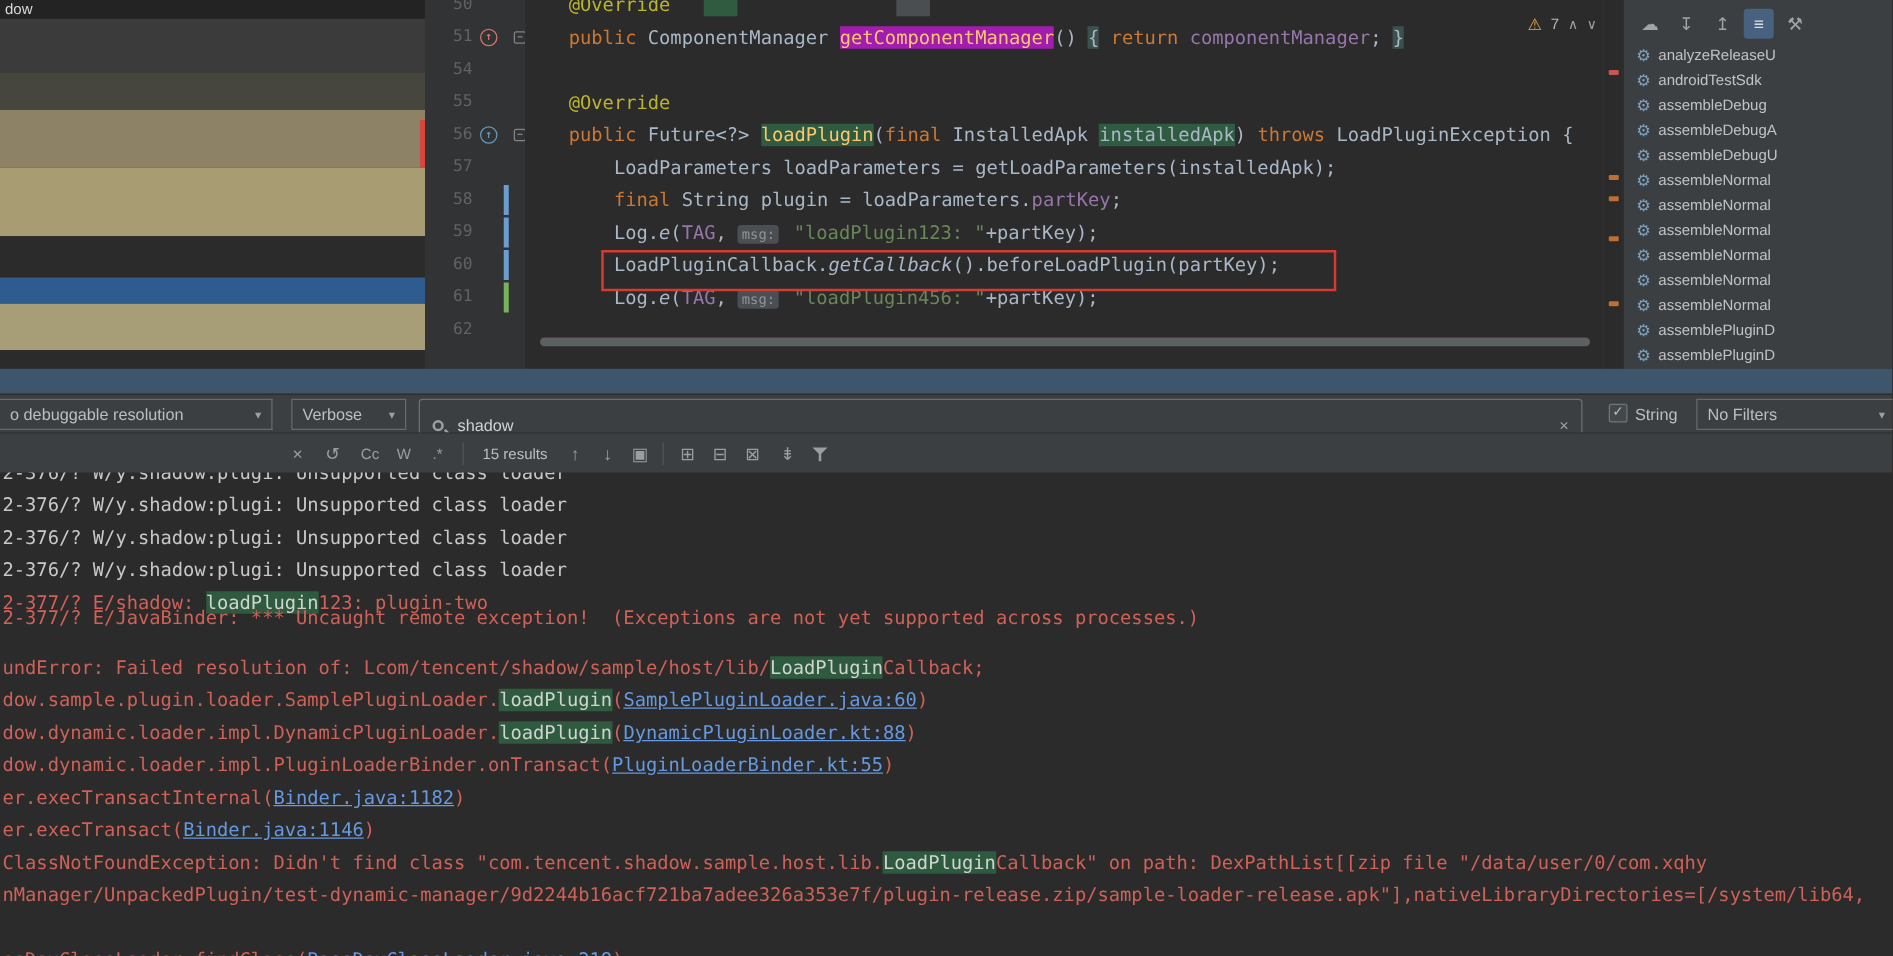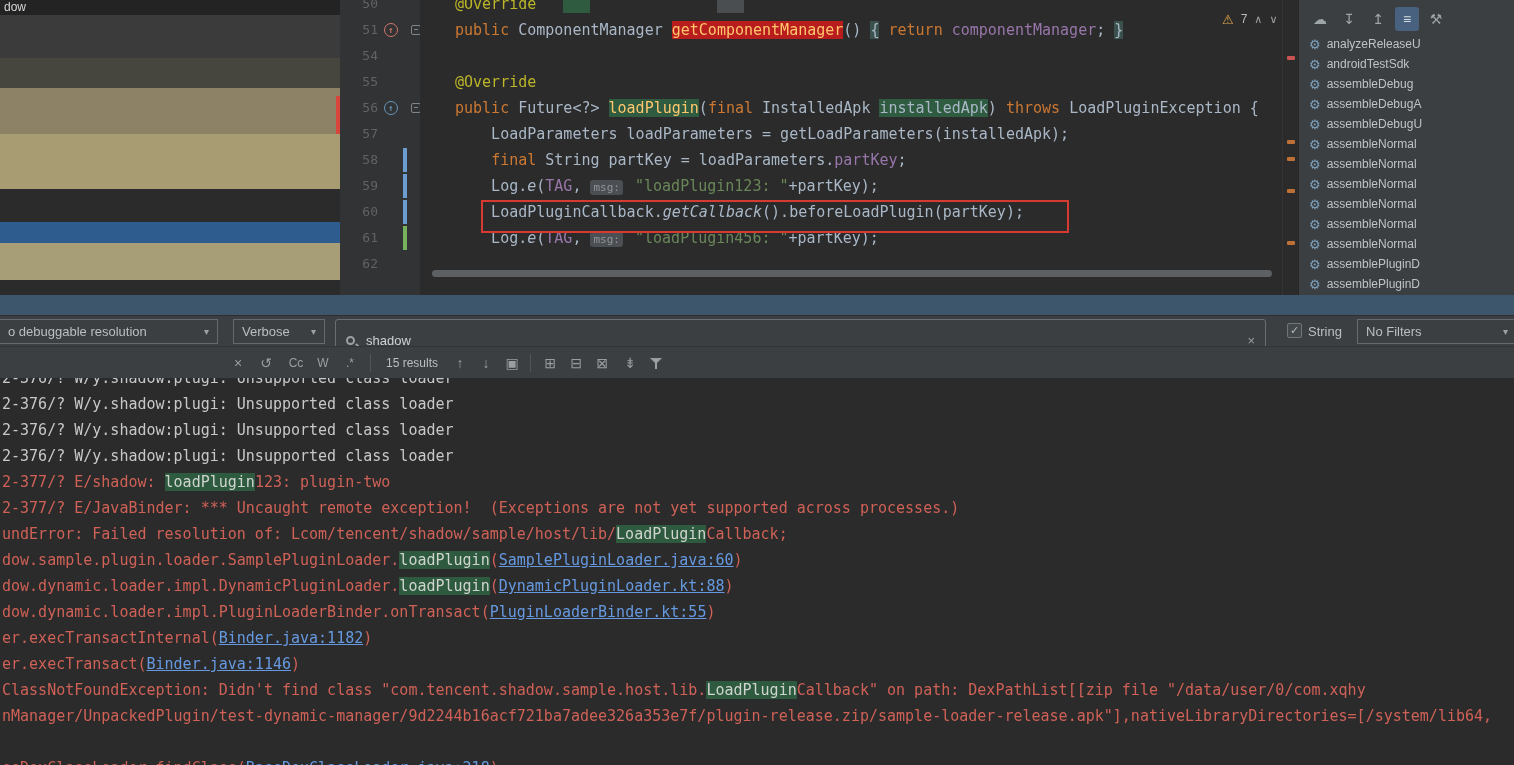--- a/index.html
+++ b/index.html
@@ -32,21 +32,21 @@
   .cline{position:absolute;left:35px;height:26px;white-space:pre;
          font:15px/26px "DejaVu Sans Mono",monospace;color:#a9b7c6}
   .seg-kw{color:#cc7832}
   .seg-ann{color:#bbb529}
   .seg-pl{color:#a9b7c6}
   .seg-str{color:#6a8759}
   .seg-fld{color:#9876aa}
   .seg-it{font-style:italic}
   .seg-fldit{color:#9876aa;}
   .seg-hint{background:#4b4e52;color:#909597;border-radius:3px;font-size:11px;padding:1px 3px;margin-right:3px}
-  .seg-hlY{background:#b91c1c;color:#ffc66d}
+  .seg-hlY{background:#a21caf;color:#ffc66d}
   .seg-hlGY{background:#2f5b40;color:#ffc66d}
   .seg-hlG{background:#2f5b40}
   .seg-brace{background:#3b514d}
   .seg-ghost{background:#4a4e50}
   #red-box{position:absolute;left:61px;top:200px;width:588px;height:33px;border:2px solid #d73a31;z-index:4}
   #hthumb{position:absolute;left:12px;top:270px;width:840px;height:7px;background:#5c6062;border-radius:4px}
 
   
   #stripe{position:absolute;left:1282px;top:0;width:16px;height:295px;background:#2b2b2b;border-left:1px solid #343434;z-index:1}
   .smark{position:absolute;left:4px;width:8px;height:4px;border-radius:1px}
@@ -167,21 +167,21 @@
   </div>
 
 <div id="codearea">
   <div id="code-lines">
       <div class="cline" style="top: -9px;"><span class="seg-ann">@Override</span><span class="seg-pl">   </span><span class="seg-hlG">   </span><span class="seg-pl">              </span><span class="seg-ghost">   </span></div>
       <div class="cline" style="top: 17px;"><span class="seg-kw">public </span><span class="seg-pl">ComponentManager </span><span class="seg-hlY">getComponentManager</span><span class="seg-pl">() </span><span class="seg-brace">{</span><span class="seg-pl"> </span><span class="seg-kw">return </span><span class="seg-fld">componentManager</span><span class="seg-pl">; </span><span class="seg-brace">}</span></div>
       <div class="cline" style="top: 43px;"></div>
       <div class="cline" style="top: 69px;"><span class="seg-ann">@Override</span></div>
       <div class="cline" style="top: 95px;"><span class="seg-kw">public </span><span class="seg-pl">Future&lt;?&gt; </span><span class="seg-hlGY">loadPlugin</span><span class="seg-pl">(</span><span class="seg-kw">final </span><span class="seg-pl">InstalledApk </span><span class="seg-hlG">installedApk</span><span class="seg-pl">) </span><span class="seg-kw">throws </span><span class="seg-pl">LoadPluginException {</span></div>
       <div class="cline" style="top: 121px;"><span class="seg-pl">    LoadParameters loadParameters = getLoadParameters(installedApk);</span></div>
-      <div class="cline" style="top: 147px;"><span class="seg-pl">    </span><span class="seg-kw">final </span><span class="seg-pl">String partKey = loadParameters.</span><span class="seg-fld">partKey</span><span class="seg-pl">;</span></div>
+      <div class="cline" style="top: 147px;"><span class="seg-pl">    </span><span class="seg-kw">final </span><span class="seg-pl">String plugin = loadParameters.</span><span class="seg-fld">partKey</span><span class="seg-pl">;</span></div>
       <div class="cline" style="top: 173px;"><span class="seg-pl">    Log.</span><span class="seg-it">e</span><span class="seg-pl">(</span><span class="seg-fldit">TAG</span><span class="seg-pl">, </span><span class="seg-hint">msg:</span><span class="seg-pl"> </span><span class="seg-str">"loadPlugin123: "</span><span class="seg-pl">+partKey);</span></div>
       <div class="cline" style="top: 199px;"><span class="seg-pl">    LoadPluginCallback.</span><span class="seg-it">getCallback</span><span class="seg-pl">().beforeLoadPlugin(partKey);</span></div>
       <div class="cline" style="top: 225px;"><span class="seg-pl">    Log.</span><span class="seg-it">e</span><span class="seg-pl">(</span><span class="seg-fldit">TAG</span><span class="seg-pl">, </span><span class="seg-hint">msg:</span><span class="seg-pl"> </span><span class="seg-str">"loadPlugin456: "</span><span class="seg-pl">+partKey);</span></div>
       <div class="cline" style="top: 251px;"></div>
     </div>
   <div id="red-box"></div>
   <div id="hthumb"></div>
 </div>
 
 <div id="stripe">
@@ -306,21 +306,21 @@
   <span class="funnel" style="left:650px"></span>
 </div>
 
 <div id="log">
     <div id="log-lines">
       <div class="logline" style="top: 0px;"><span class="ls-warn">2-376/? W/y.shadow:plugi: Unsupported class loader</span></div>
       <div class="logline" style="top: 26px;"><span class="ls-warn">2-376/? W/y.shadow:plugi: Unsupported class loader</span></div>
       <div class="logline" style="top: 52px;"><span class="ls-warn">2-376/? W/y.shadow:plugi: Unsupported class loader</span></div>
       <div class="logline" style="top: 78px;"><span class="ls-warn">2-376/? W/y.shadow:plugi: Unsupported class loader</span></div>
       <div class="logline" style="top: 104px;"><span class="ls-err">2-377/? E/shadow: </span><span class="ls-hl">loadPlugin</span><span class="ls-err">123: plugin-two</span></div>
-      <div class="logline" style="top: 130px;"><span class="ls-err">2-377/? E/JavaBinder: *** Uncaught remote exception!  (Exceptions are not yet supported across processes.)</span></div>
+      <div class="logline" style="top: 116px;"><span class="ls-err">2-377/? E/JavaBinder: *** Uncaught remote exception!  (Exceptions are not yet supported across processes.)</span></div>
       <div class="logline" style="top: 156px;"><span class="ls-err">undError: Failed resolution of: Lcom/tencent/shadow/sample/host/lib/</span><span class="ls-hl">LoadPlugin</span><span class="ls-err">Callback;</span></div>
       <div class="logline" style="top: 182px;"><span class="ls-err">dow.sample.plugin.loader.SamplePluginLoader.</span><span class="ls-hl">loadPlugin</span><span class="ls-err">(</span><span class="ls-link">SamplePluginLoader.java:60</span><span class="ls-err">)</span></div>
       <div class="logline" style="top: 208px;"><span class="ls-err">dow.dynamic.loader.impl.DynamicPluginLoader.</span><span class="ls-hl">loadPlugin</span><span class="ls-err">(</span><span class="ls-link">DynamicPluginLoader.kt:88</span><span class="ls-err">)</span></div>
       <div class="logline" style="top: 234px;"><span class="ls-err">dow.dynamic.loader.impl.PluginLoaderBinder.onTransact(</span><span class="ls-link">PluginLoaderBinder.kt:55</span><span class="ls-err">)</span></div>
       <div class="logline" style="top: 260px;"><span class="ls-err">er.execTransactInternal(</span><span class="ls-link">Binder.java:1182</span><span class="ls-err">)</span></div>
       <div class="logline" style="top: 286px;"><span class="ls-err">er.execTransact(</span><span class="ls-link">Binder.java:1146</span><span class="ls-err">)</span></div>
       <div class="logline" style="top: 312px;"><span class="ls-err">ClassNotFoundException: Didn't find class "com.tencent.shadow.sample.host.lib.</span><span class="ls-hl">LoadPlugin</span><span class="ls-err">Callback" on path: DexPathList[[zip file "/data/user/0/com.xqhy</span></div>
       <div class="logline" style="top: 338px;"><span class="ls-err">nManager/UnpackedPlugin/test-dynamic-manager/9d2244b16acf721ba7adee326a353e7f/plugin-release.zip/sample-loader-release.apk"],nativeLibraryDirectories=[/system/lib64,</span></div>
       <div class="logline" style="top: 364px;"></div>
       <div class="logline" style="top: 390px;"><span class="ls-err">seDexClassLoader.findClass(</span><span class="ls-link">BaseDexClassLoader.java:218</span><span class="ls-err">)</span></div>

